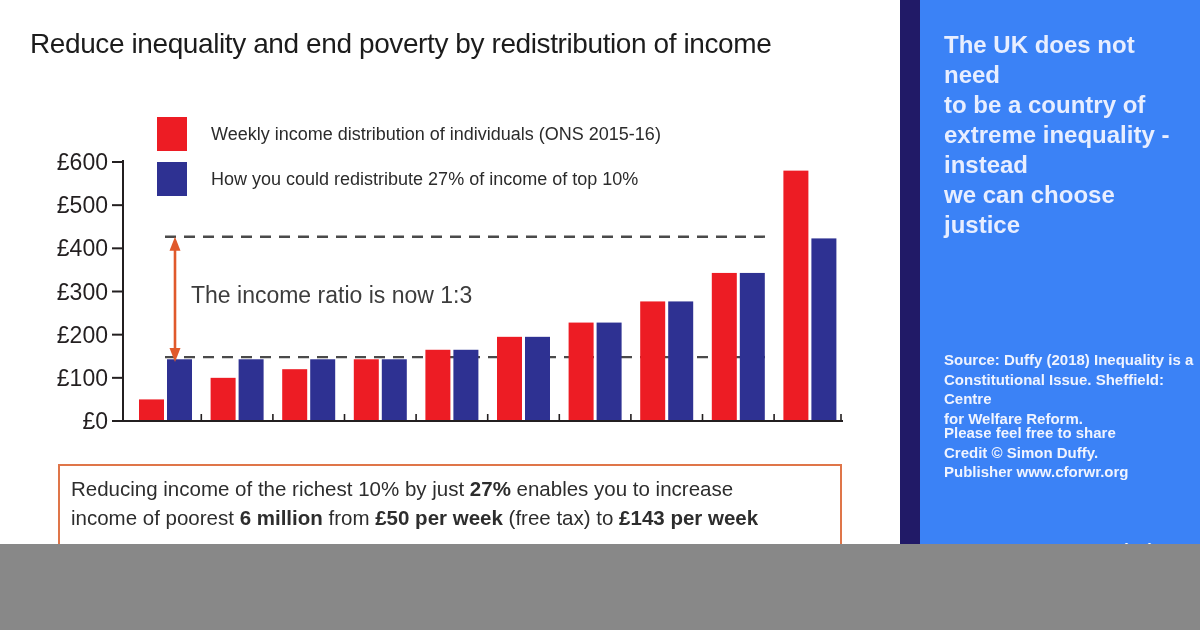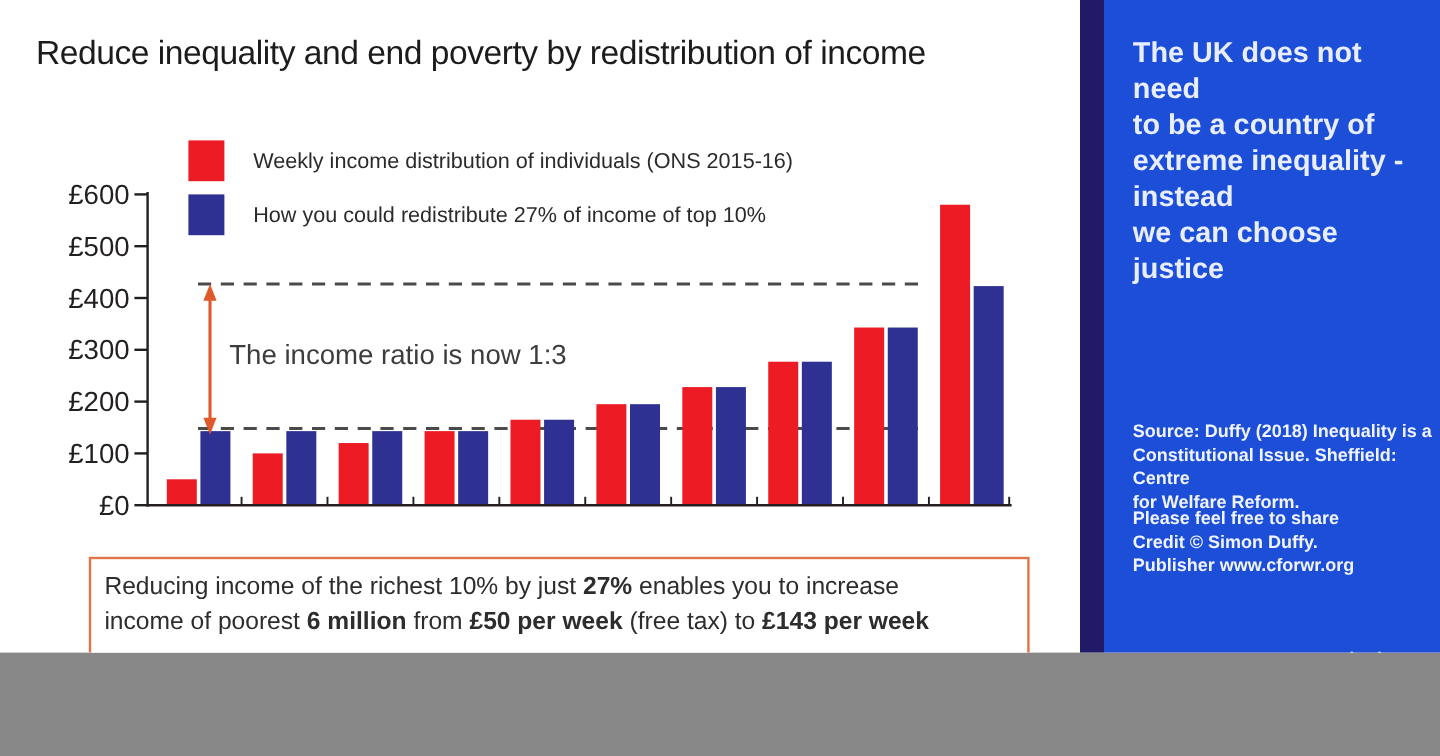--- a/index.html
+++ b/index.html
@@ -15,21 +15,21 @@
   #chart-svg text{font-family:"Liberation Sans",sans-serif;}
   #chart-svg .ytick{font-size:23px;fill:#231f20;}
   #chart-svg .ann{font-size:23px;fill:#3d3d3d;}
   .legend{position:absolute;left:157px;top:117px;}
   .legend-row{display:flex;align-items:center;margin-bottom:11px;height:34px;}
   .swatch{width:30px;height:34px;display:inline-block;flex:0 0 30px;}
   .legend-label{margin-left:24px;font-size:18px;color:#2b2b2b;white-space:nowrap;}
   .note{
     position:absolute;left:58px;top:464px;width:758px;
     border:2.5px solid #df7549;padding:8px 11px 26px 11px;
-    font-size:20.5px;line-height:29px;color:#2d2d2d;background:#fff;margin-left:16px;
+    font-size:20.5px;line-height:29px;color:#2d2d2d;background:#fff;
   }
   .note div{white-space:nowrap;}
   .note .b{font-weight:700;}
   .strip{position:absolute;left:900px;top:0;width:20px;height:630px;}
   .sidebar{position:absolute;left:920px;top:0;width:280px;height:630px;}
   .headline{
     position:absolute;left:24px;top:30px;width:245px;
     font-size:24px;line-height:30px;font-weight:700;color:#e8eeff;
   }
   .smalltext{position:absolute;left:24px;width:250px;font-size:15px;line-height:19.5px;font-weight:700;color:#f0f4ff;}
@@ -110,21 +110,21 @@
     </div>
   </div>
 
   <div class="note">
       <div><span>Reducing income of the richest 10% by just </span><span class="b">27%</span><span> enables you to increase</span></div>
       <div><span>income of poorest </span><span class="b">6 million</span><span> from </span><span class="b">£50 per week</span><span> (free tax) to </span><span class="b">£143 per week</span></div>
     </div>
 
   <div class="strip" style="background-color: rgb(33, 26, 103);"></div>
 
-  <aside class="sidebar" style="background-color: #1d4ed8;">
+  <aside class="sidebar" style="background-color: #3b82f6;">
     <div class="headline">
         <div>The UK does not need</div>
         <div>to be a country of</div>
         <div>extreme inequality -</div>
         <div>instead</div>
         <div>we can choose justice</div>
       </div>
     <div class="smalltext source">
         <div>Source: Duffy (2018) Inequality is a</div>
         <div>Constitutional Issue. Sheffield: Centre</div>

